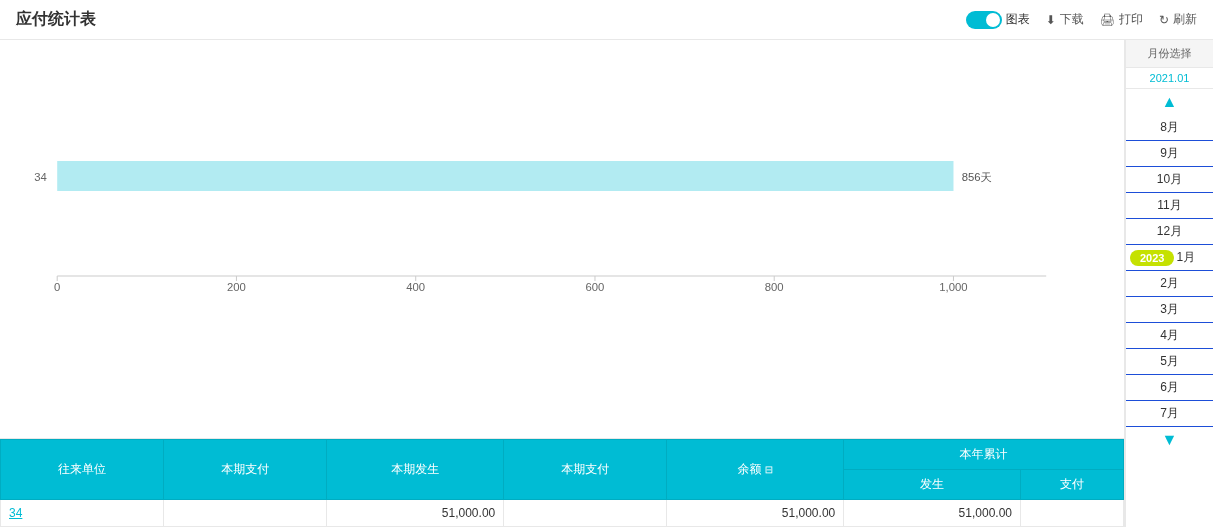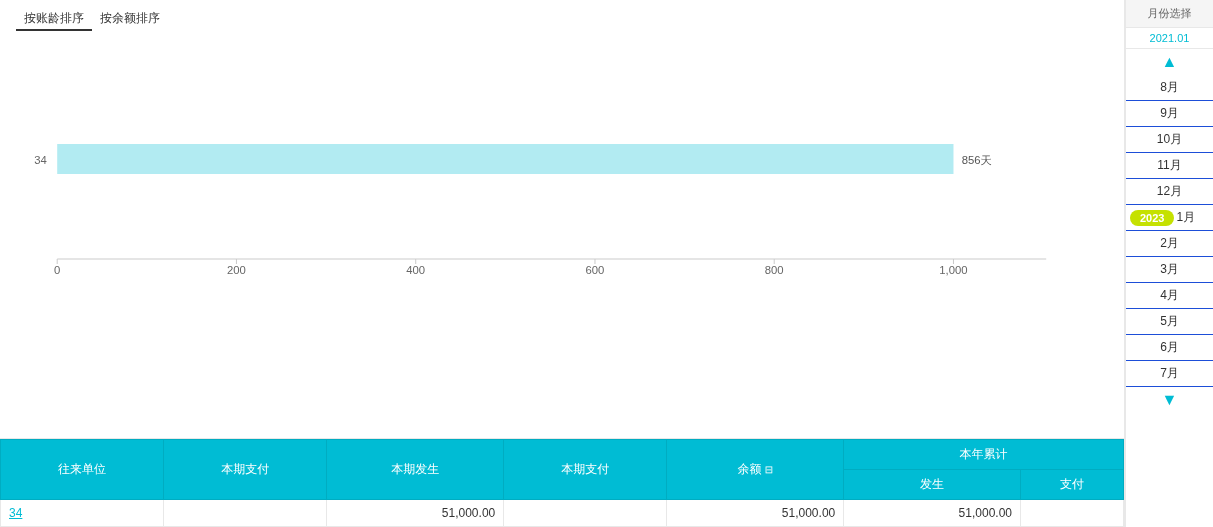--- a/index.html
+++ b/index.html
@@ -52,30 +52,47 @@
     .sidebar-month.year-marker { display: flex; align-items: center; gap: 2px; justify-content: flex-start; padding-left: 4px; }
 
     
     .chart-svg-container { width: 100%; height: 260px; }
   </style>
 </head>
 <body>
 
 <div class="app-container">
 
+  <div class="header">
+    <div class="header-title">应付统计表</div>
+    <div class="header-actions">
+      <div class="toggle-wrap">
+        <div class="toggle"></div>
+        <span>图表</span>
+      </div>
+      <div class="action-btn">
+        <span>⬇</span>
+        <span>下载</span>
+      </div>
+      <div class="action-btn">
+        <span>🖨</span>
+        <span>打印</span>
+      </div>
+      <div class="action-btn">
+        <span>↻</span>
+        <span>刷新</span>
+      </div>
+    </div>
+  </div>
 
   <div class="main-content">
 
     <div class="chart-section">
 
       <div class="chart-header">
-        <div class="sort-tabs">
-          <div class="sort-tab active">按账龄排序</div>
-          <div class="sort-tab">按余额排序</div>
-        </div>
       </div>
 
       <div class="chart-canvas">
         <svg class="chart-svg-container" viewBox="0 0 1060 260" preserveAspectRatio="none">
 
           <text x="30" y="125" font-size="11" fill="#666" text-anchor="end">34</text>
 
           <rect x="40" y="105" width="870" height="30" fill="#b2ebf2"></rect>
 
           <text x="918" y="125" font-size="11" fill="#555">856天</text>

